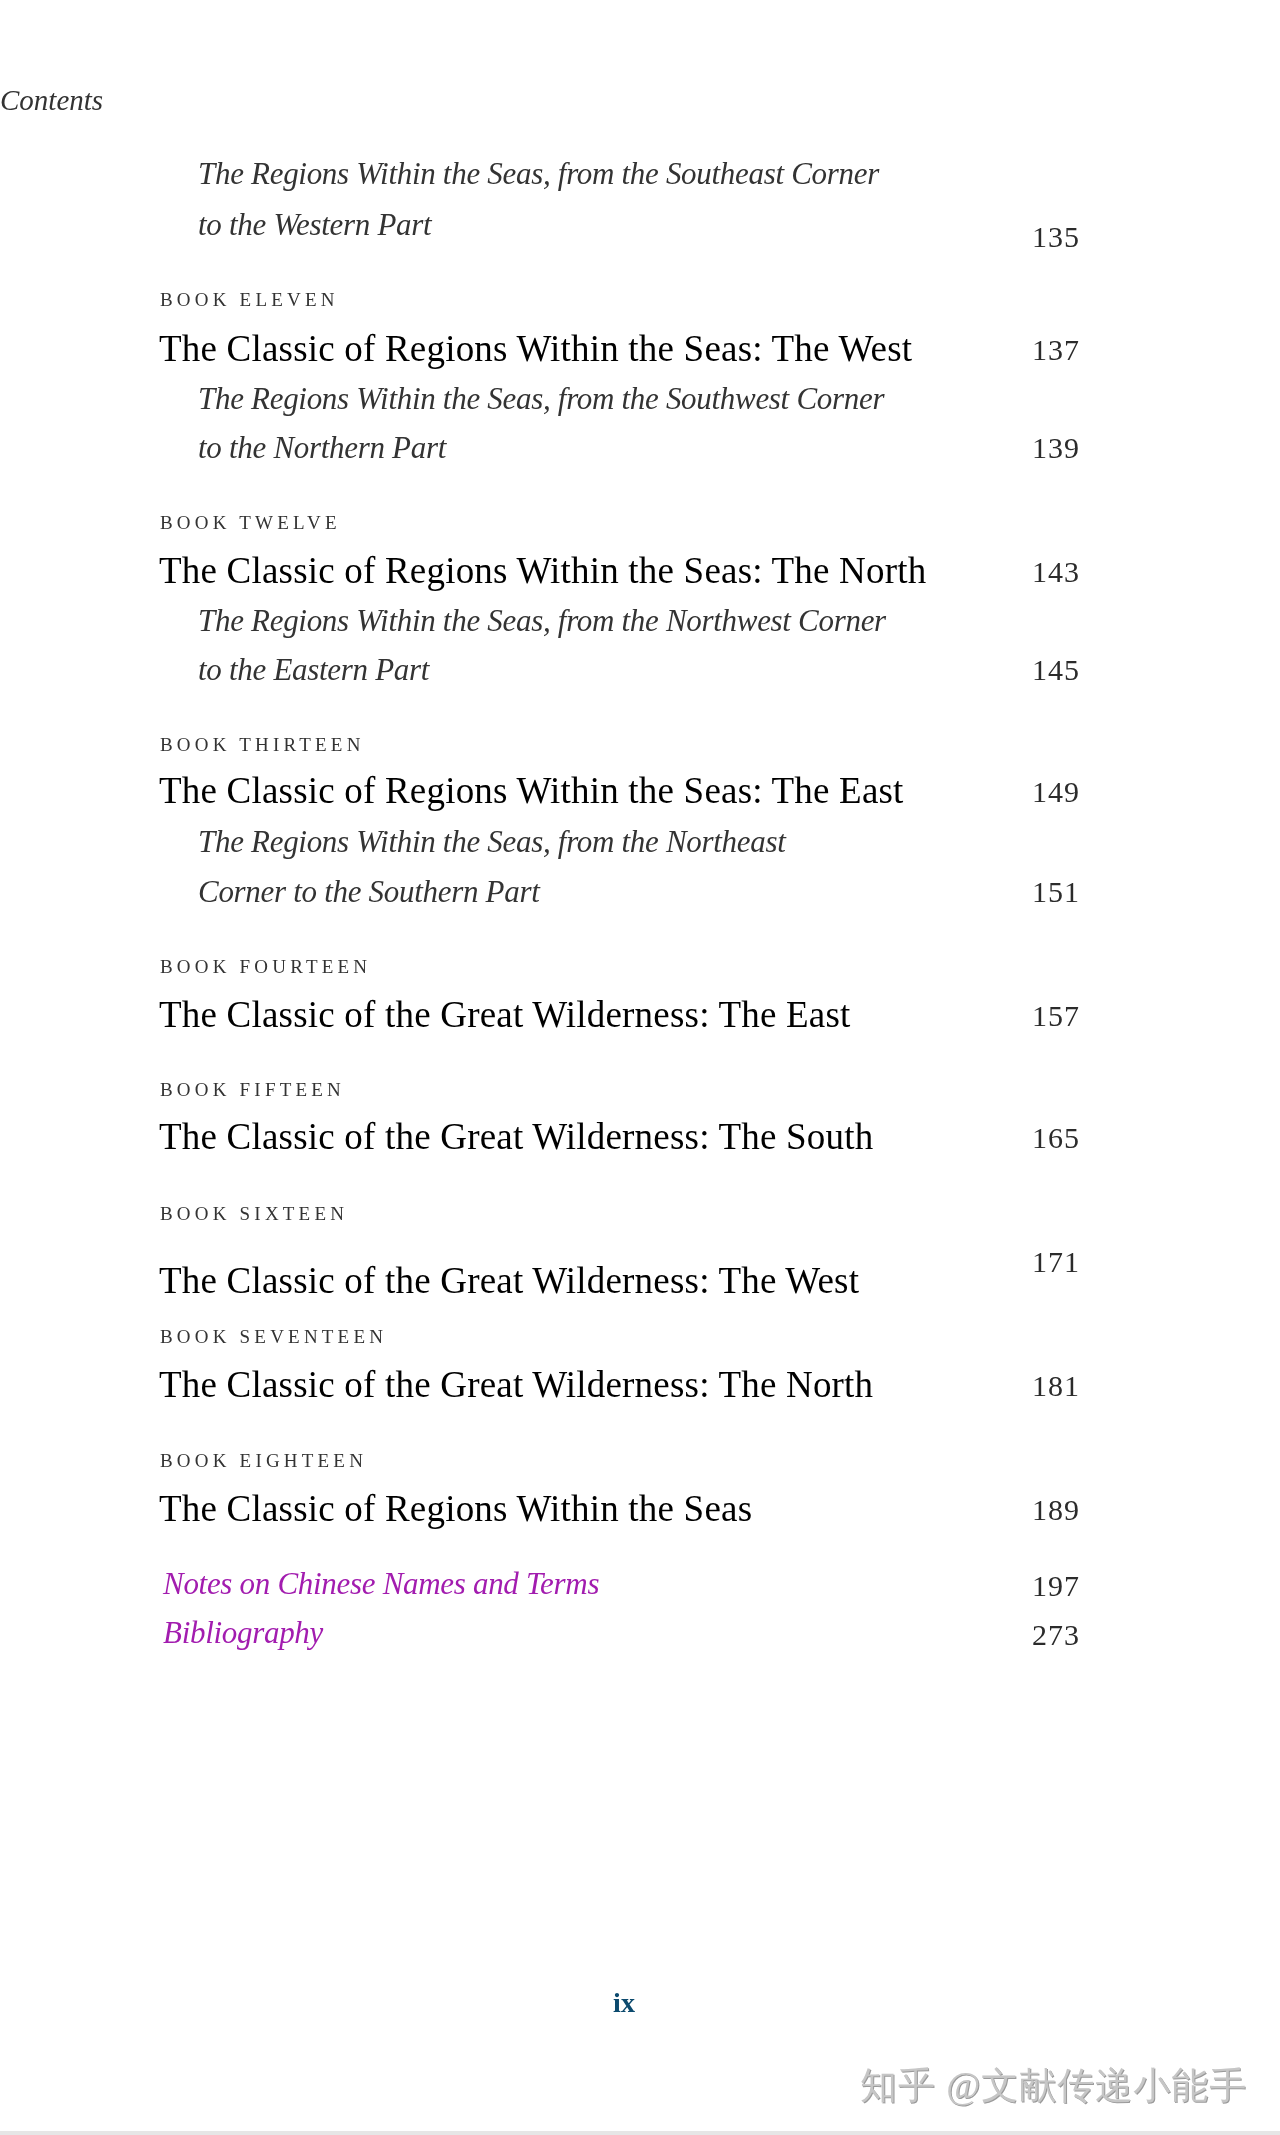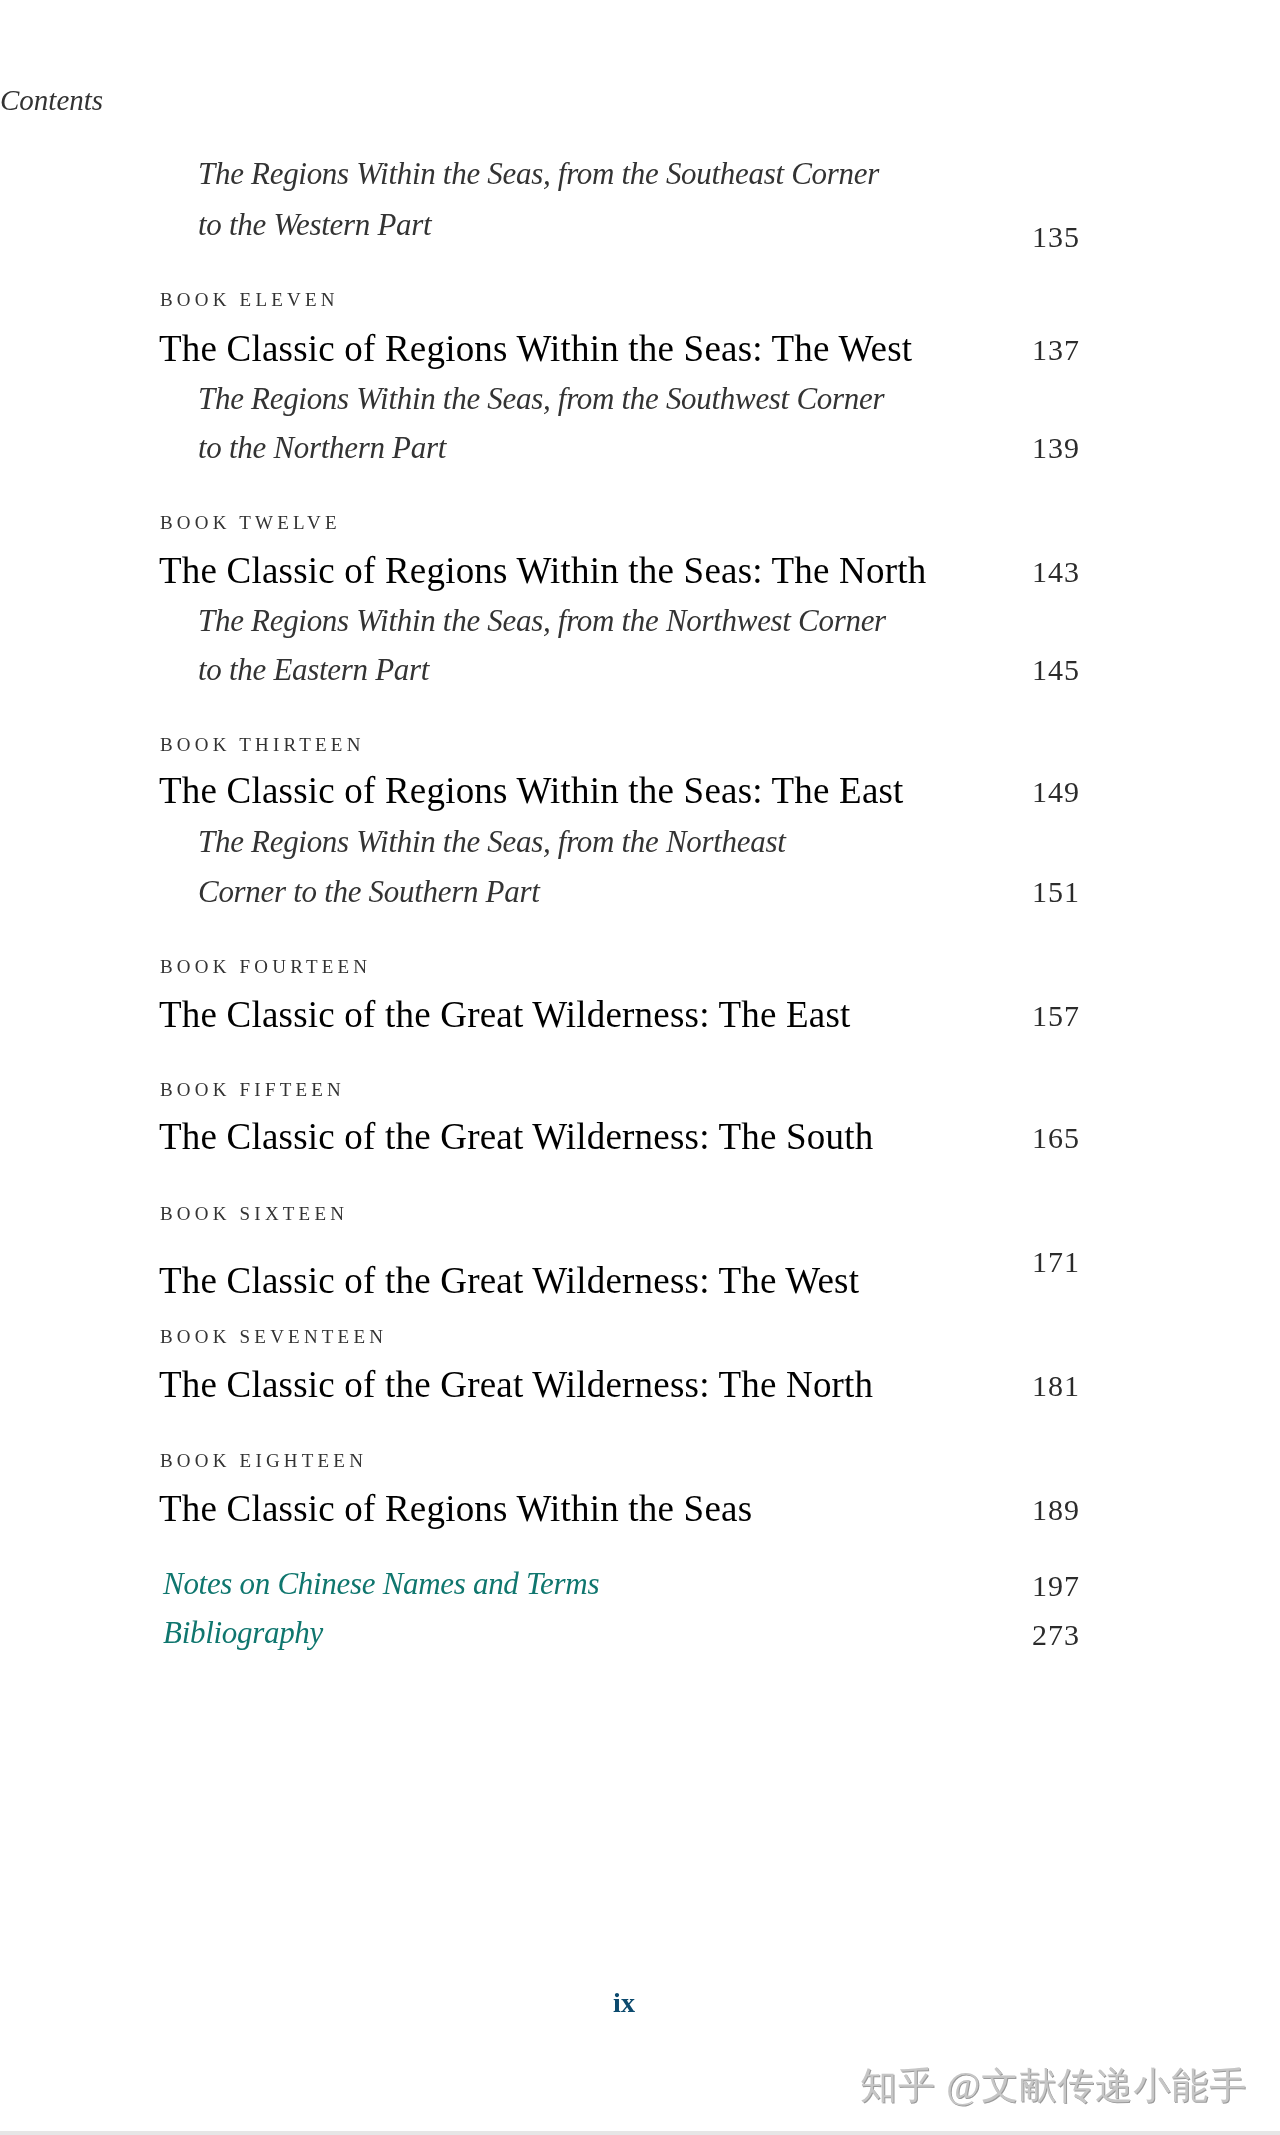--- a/index.html
+++ b/index.html
@@ -3,21 +3,21 @@
 <meta charset="utf-8">
 <style>
   html, body { margin:0; padding:0; background:#ffffff; }
   body { width:1280px; height:2135px; position:relative; overflow:hidden;
          font-family:"Liberation Serif", "DejaVu Serif", serif; color:#2a2a2a; }
   .line { position:absolute; white-space:nowrap; }
   .hdr { left:0; width:1236px; text-align:left; font-style:italic; font-size:29px; line-height:30px; color:#333; }
   .book { left:160px; font-size:19px; line-height:24px; letter-spacing:4.2px; color:#333; }
   .title { left:159px; font-size:37px; line-height:40px; color:#000000; letter-spacing:0.2px; }
   .sub { left:198px; font-style:italic; font-size:31px; line-height:34px; color:#333; letter-spacing:-0.3px; }
-  .back { left:163px; font-style:italic; font-size:31px; line-height:34px; color:#0f766e; letter-spacing:-0.3px; }
+  .back { left:163px; font-style:italic; font-size:31px; line-height:34px; color:#a21caf; letter-spacing:-0.3px; }
   .pg { position:absolute; right:200px; font-size:30px; line-height:34px; color:#2b2b2b; text-align:right; letter-spacing:1px; }
   .folio { position:absolute; left:0; width:1248px; text-align:center; font-size:28px; line-height:30px; color:#0c4a6e; font-weight:bold; }
   .wm { position:absolute; left:860px; top:2064px; font-family:Liberation Serif, serif; font-size:37px; line-height:44px; color:#c6c6c6; letter-spacing:1px;
         text-shadow: 1px 1px 0 #9a9a9a, -1px -1px 0 #ffffff; }
   .bottom-rule { position:absolute; left:0; right:0; top:2131px; height:4px; background:#e6e6e6; }
 </style>
 </head>
 <body>
 
 <div>

